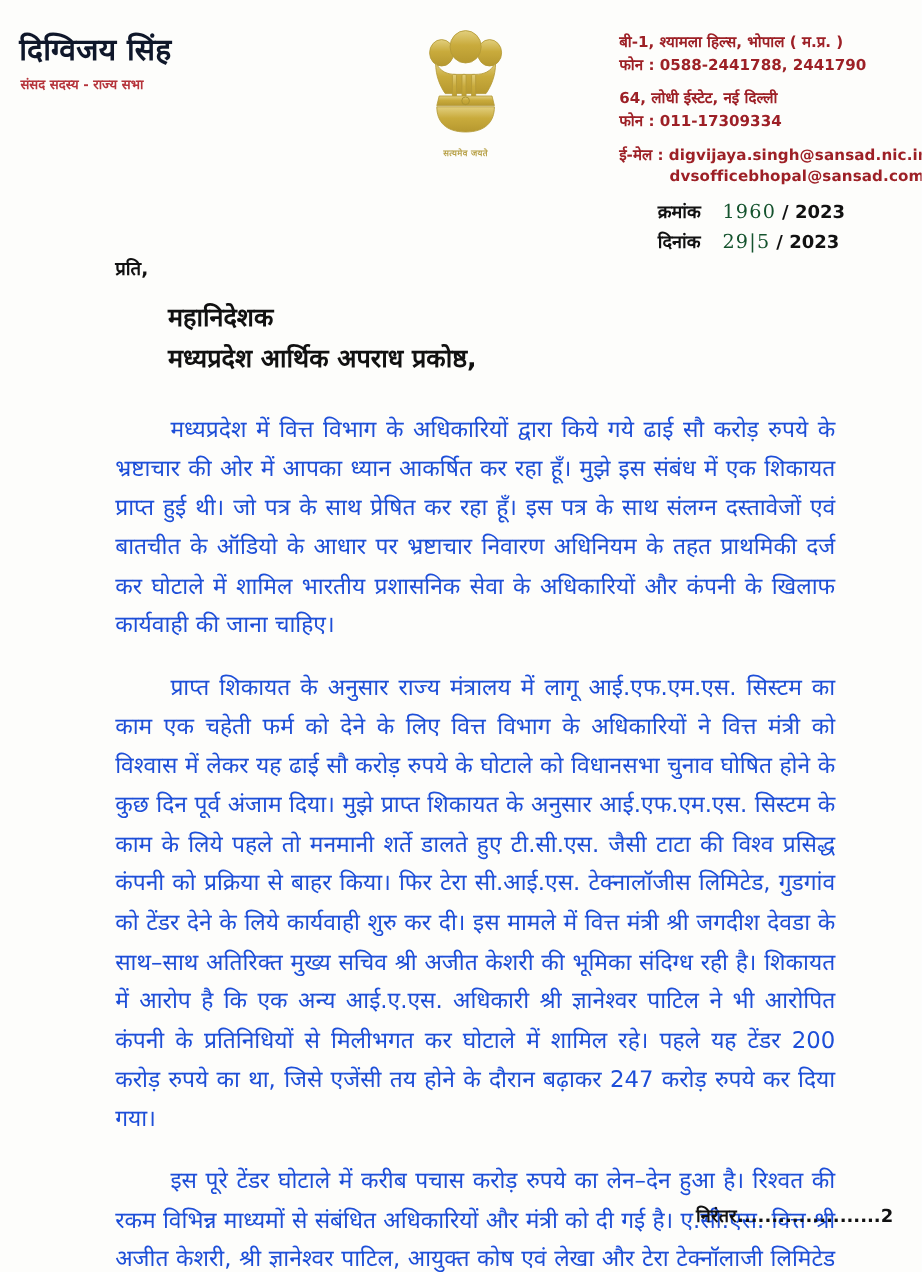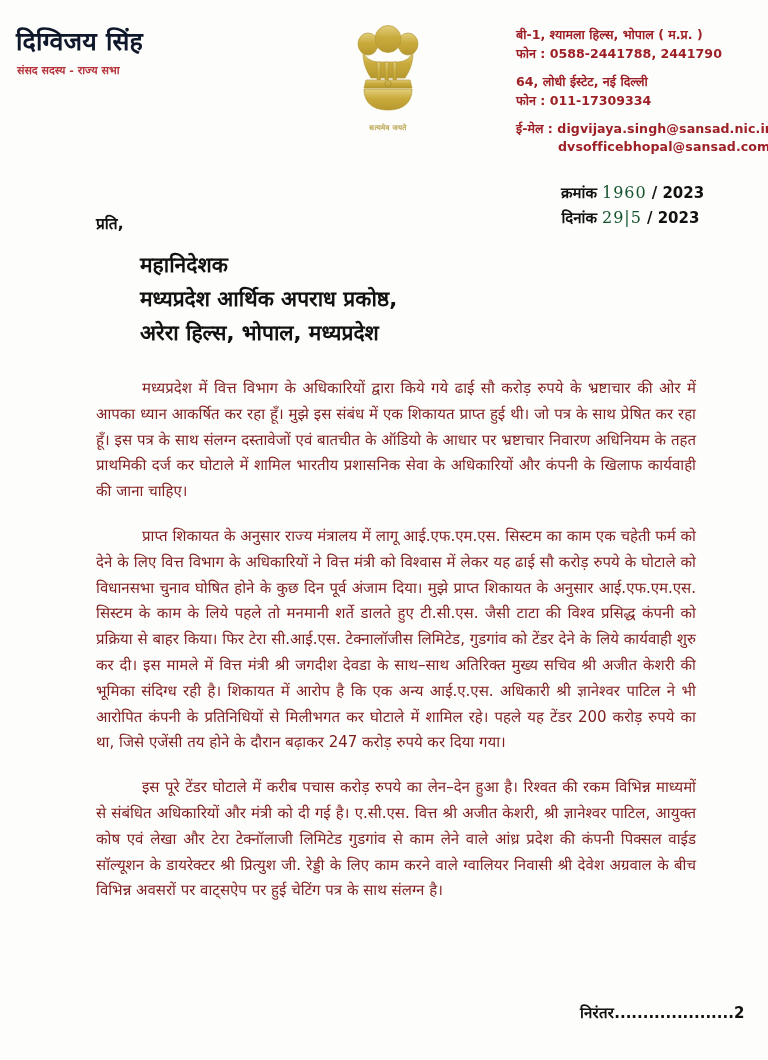--- a/index.html
+++ b/index.html
@@ -72,22 +72,22 @@
     line-height:1.5;
   }
   .addr .grp{margin-bottom:9px;}
   .addr .mail-lines{padding-left:0;}
   .addr .mail-2{padding-left:42px;display:block;}
   .addr .latin{font-family:"DejaVu Sans",sans-serif;letter-spacing:.1px;}
 
   
   .refblock{
     position:absolute;
-    right:18px; top:182px;
-    text-align:right;
+    right:18px; top:166px;
+    text-align:center;
     width:215px;
   }
   .refrow{
     display:flex;
     align-items:baseline;
     font-size:15px;
     font-weight:700;
     color:#111;
     margin-bottom:5px;
     white-space:nowrap;
@@ -115,28 +115,28 @@
     margin-bottom:14px;
   }
   .addressee{
     margin-left:44px;
     font-size:21px;
     line-height:1.62;
     font-weight:700;
     margin-bottom:26px;
   }
   .para{
-    font-size:15px;
+    font-size:19px;
     line-height:1.72;
     text-align:justify;
     text-justify:inter-word;
     text-indent:46px;
     margin-bottom:19px;
     font-weight:500;
-    color:#7f1d1d;
+    color:#1d4ed8;
   }
   .footer-note{
     position:absolute;
     left:580px; top:1002px;
     font-size:15px;
     font-weight:700;
     letter-spacing:.3px;
   }
   .dots{letter-spacing:0px;}
 </style>
@@ -216,21 +216,20 @@
     </div>
   </div>
 
   <div class="body-wrap">
 
     <div class="salutation">प्रति,</div>
 
     <div class="addressee">
       <div>महानिदेशक</div>
       <div>मध्यप्रदेश आर्थिक अपराध प्रकोष्ठ,</div>
-      <div>अरेरा हिल्स, भोपाल, मध्यप्रदेश</div>
     </div>
 
     <p class="para">मध्यप्रदेश में वित्त विभाग के अधिकारियों द्वारा किये गये ढाई सौ करोड़ रुपये के भ्रष्टाचार की ओर में आपका ध्यान आकर्षित कर रहा हूँ। मुझे इस संबंध में एक शिकायत प्राप्त हुई थी। जो पत्र के साथ प्रेषित कर रहा हूँ। इस पत्र के साथ संलग्न दस्तावेजों एवं बातचीत के ऑडियो के आधार पर भ्रष्टाचार निवारण अधिनियम के तहत प्राथमिकी दर्ज कर घोटाले में शामिल भारतीय प्रशासनिक सेवा के अधिकारियों और कंपनी के खिलाफ कार्यवाही की जाना चाहिए।</p>
     <p class="para">प्राप्त शिकायत के अनुसार राज्य मंत्रालय में लागू आई.एफ.एम.एस. सिस्टम का काम एक चहेती फर्म को देने के लिए वित्त विभाग के अधिकारियों ने वित्त मंत्री को विश्वास में लेकर यह ढाई सौ करोड़ रुपये के घोटाले को विधानसभा चुनाव घोषित होने के कुछ दिन पूर्व अंजाम दिया। मुझे प्राप्त शिकायत के अनुसार आई.एफ.एम.एस. सिस्टम के काम के लिये पहले तो मनमानी शर्ते डालते हुए टी.सी.एस. जैसी टाटा की विश्व प्रसिद्ध कंपनी को प्रक्रिया से बाहर किया। फिर टेरा सी.आई.एस. टेक्नालॉजीस लिमिटेड, गुडगांव को टेंडर देने के लिये कार्यवाही शुरु कर दी। इस मामले में वित्त मंत्री श्री जगदीश देवडा के साथ–साथ अतिरिक्त मुख्य सचिव श्री अजीत केशरी की भूमिका संदिग्ध रही है। शिकायत में आरोप है कि एक अन्य आई.ए.एस. अधिकारी श्री ज्ञानेश्वर पाटिल ने भी आरोपित कंपनी के प्रतिनिधियों से मिलीभगत कर घोटाले में शामिल रहे। पहले यह टेंडर 200 करोड़ रुपये का था, जिसे एजेंसी तय होने के दौरान बढ़ाकर 247 करोड़ रुपये कर दिया गया।</p>
     <p class="para">इस पूरे टेंडर घोटाले में करीब पचास करोड़ रुपये का लेन–देन हुआ है। रिश्वत की रकम विभिन्न माध्यमों से संबंधित अधिकारियों और मंत्री को दी गई है। ए.सी.एस. वित्त श्री अजीत केशरी, श्री ज्ञानेश्वर पाटिल, आयुक्त कोष एवं लेखा और टेरा टेक्नॉलाजी लिमिटेड गुडगांव से काम लेने वाले आंध्र प्रदेश की कंपनी पिक्सल वाईड सॉल्यूशन के डायरेक्टर श्री प्रित्युश जी. रेड्डी के लिए काम करने वाले ग्वालियर निवासी श्री देवेश अग्रवाल के बीच विभिन्न अवसरों पर वाट्सऐप पर हुई चेटिंग पत्र के साथ संलग्न है।</p>
   </div>
 
   <div class="footer-note">
     <span>निरंतर</span><span class="dots">.....................</span><span>2</span>
   </div>

